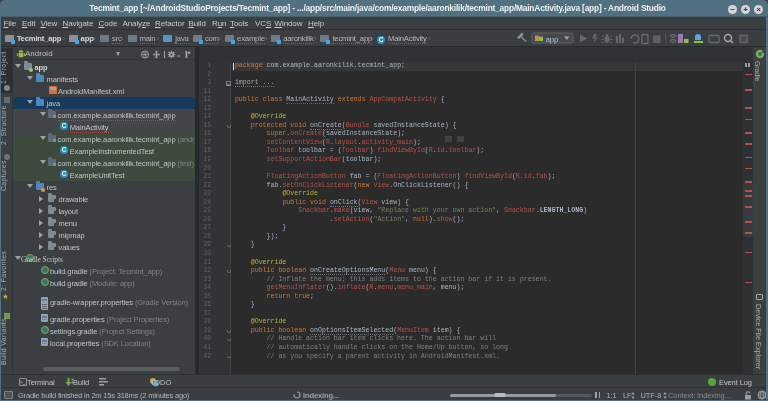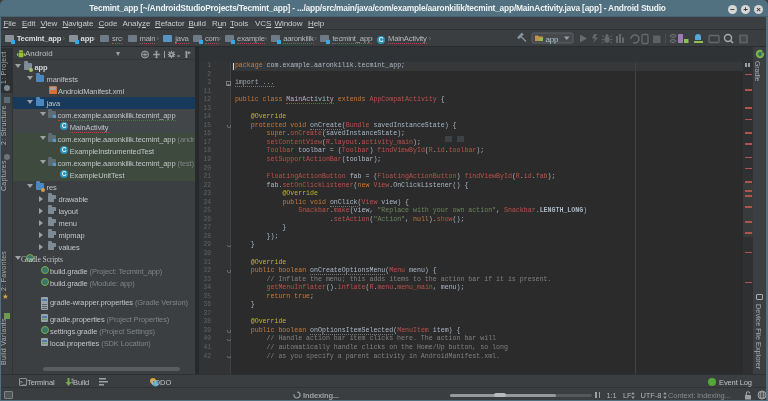--- a/index.html
+++ b/index.html
@@ -474,20 +474,21 @@
         <circle cx="4" cy="4" r="3" fill="#e0a32e"></circle>
         <circle cx="6.5" cy="6.5" r="3" fill="#5ba8c9"></circle>
         <path d="M3 3 l2.5 2.5" stroke="#7a5a1e" stroke-width="1"></path>
       </svg>
     <span class="abs" style="left:150px;top:2.5px;text-align:right;">TODO</span>
     <span class="abs" style="left:708px;top:3px;width:8px;height:8px;border-radius:50%;background:#54a838;"></span>
     <span class="abs" style="left:719px;top:2.5px;">Event Log</span>
   </div>
   <div class="abs" id="sb">
     <span class="abs" style="left:4px;top:3px;width:9px;height:8px;border:1px solid #7e8386;border-radius:1px;background:#515557;"></span>
+    <span class="abs" style="left:18px;top:2.5px;color:#b3b6b8;letter-spacing:-0.2px;">Gradle build finished in 2m 15s 318ms (2 minutes ago)</span>
     <svg class="abs" style="left:293px;top:3px;" width="8" height="8" viewBox="0 0 8 8">
         <circle cx="4" cy="4" r="3" fill="none" stroke="#9aa0a3" stroke-width="1.2" stroke-dasharray="10 4"></circle>
       </svg>
     <span class="abs" style="left:303px;top:2.5px;color:#9ea2a4;font-weight:bold;">Indexing...</span>
     <span class="abs" style="left:450px;top:6px;width:142px;height:2.5px;border-radius:1.5px;background:#55585a;"></span>
     <span class="abs" style="left:450px;top:6px;width:106px;height:2.5px;border-radius:1.5px;background:#979a9c;"></span>
     <span class="abs" style="left:494px;top:5px;width:12px;height:4px;border-radius:2px;background:#b8bbbd;"></span>
     <span class="abs" style="left:595px;top:3.5px;width:1.5px;height:6px;background:#9da0a2;"></span>
     <span class="abs" style="left:598.5px;top:3.5px;width:1.5px;height:6px;background:#9da0a2;"></span>
     <span class="abs" style="left:606.5px;top:2.5px;color:#b0b3b5;">1:1</span>

